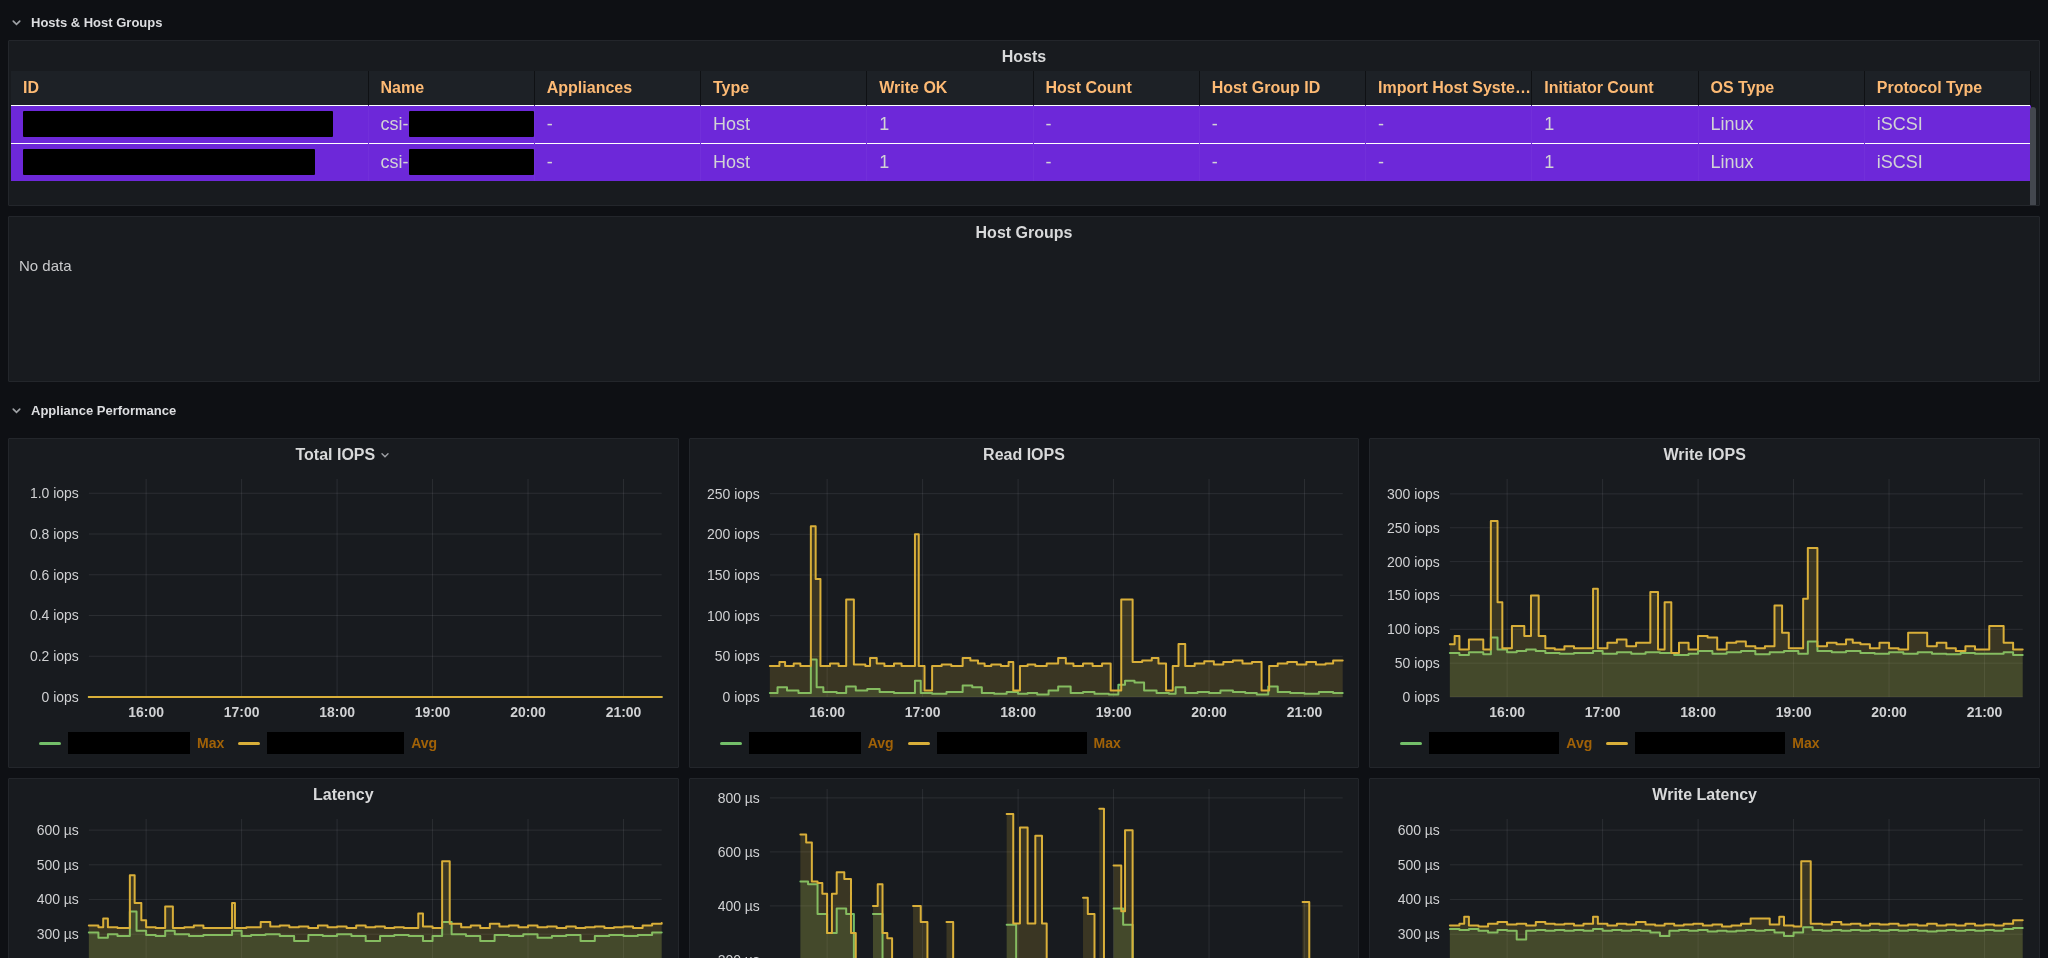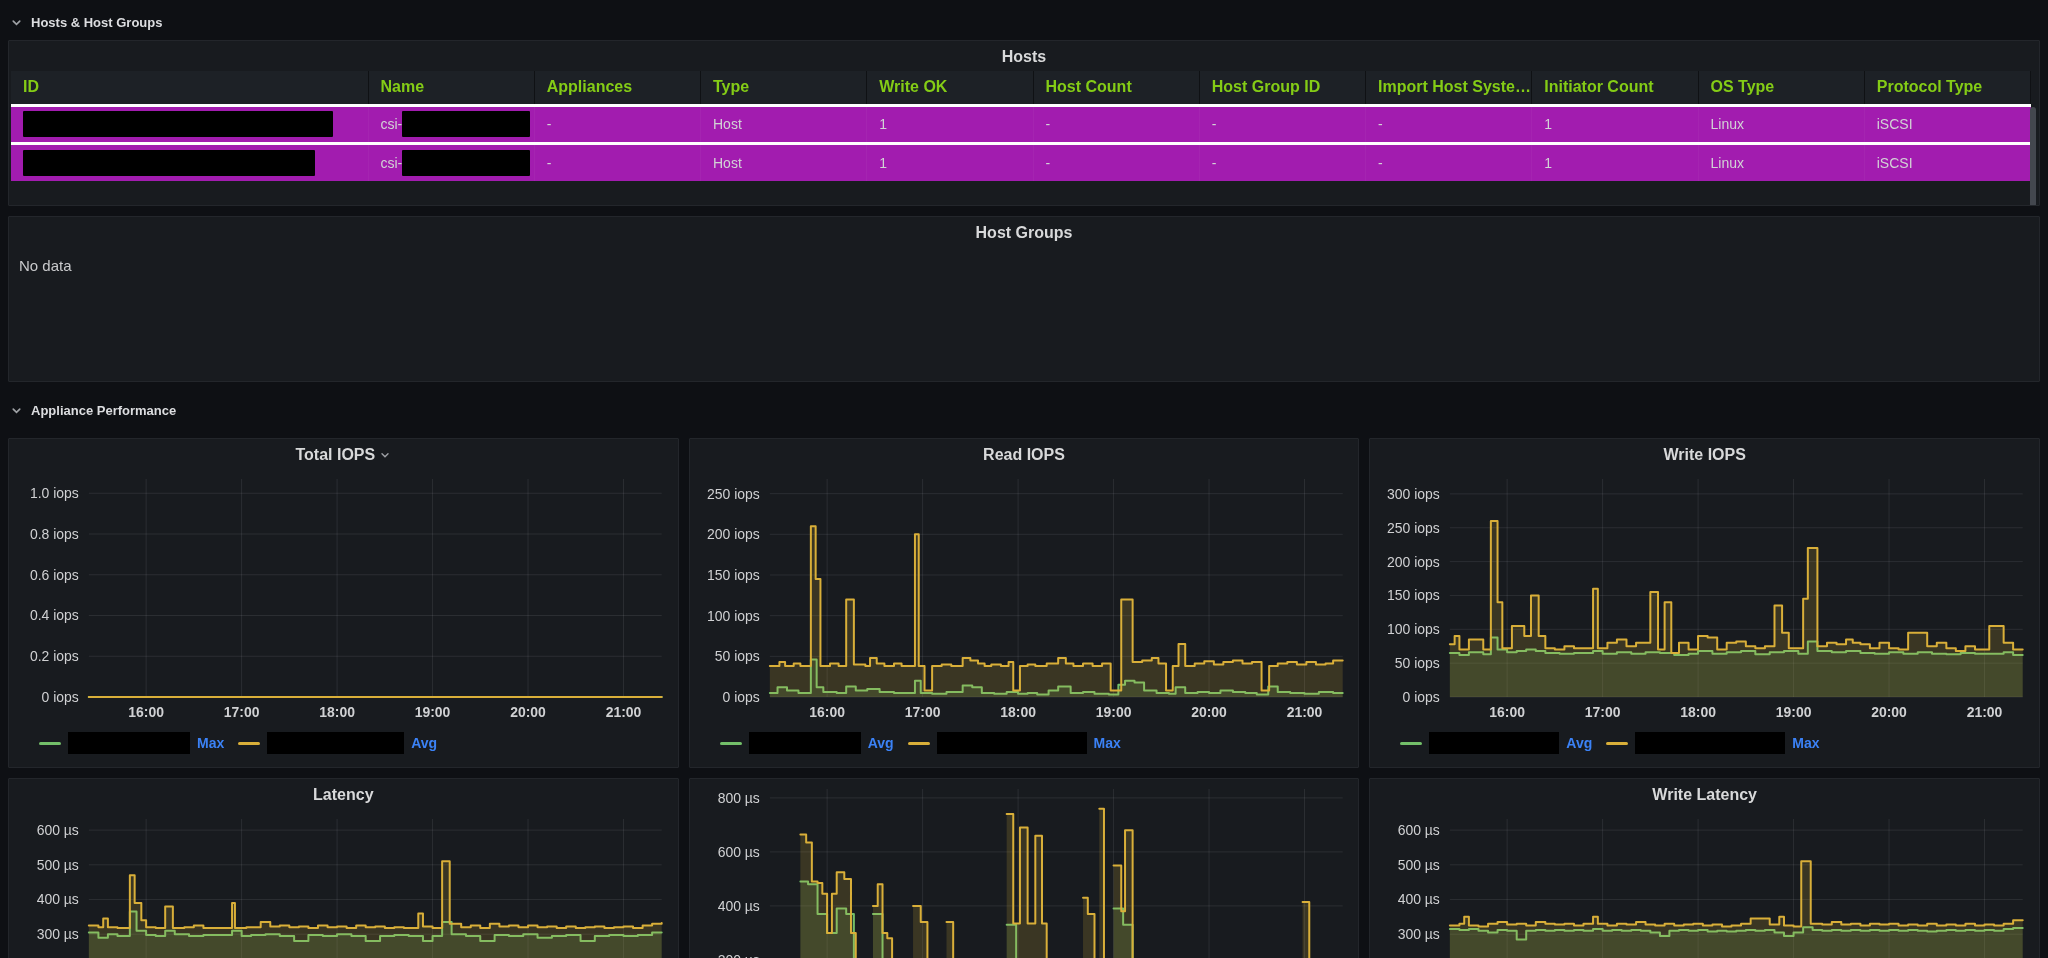--- a/index.html
+++ b/index.html
@@ -13,25 +13,25 @@
   .section-header .sec-title { font-size:13px; font-weight:bold; color:#dcdde0; }
 
   
   .panel { background:#181b1f; border:1px solid #23262b; border-radius:1px; position:relative; }
   .panel-title { text-align:center; font-size:16px; font-weight:bold; color:#d8d9da; padding-top:7px; height:30px; cursor:pointer; }
   .panel-title .t-chev { display:inline-block; vertical-align:middle; margin-left:4px; color:#9fa2a6; }
 
   
   .hosts-panel { height:166px; overflow:hidden; }
   table.hosts { width:calc(100% - 10px); margin:0 2px; border-collapse:collapse; table-layout:fixed; }
-  table.hosts th { background:#1d2126; color:#84cc16; font-size:16px; font-weight:bold; text-align:left;
+  table.hosts th { background:#1d2126; color:#fdba74; font-size:16px; font-weight:bold; text-align:left;
     height:34px; padding:0 0 0 12px; border-right:1px solid rgba(0,0,0,.35); cursor:pointer; white-space:nowrap;
     overflow:hidden; text-overflow:ellipsis; }
-  table.hosts td { background:#a21caf; color:#d2d3d5; font-size:14px; height:38px; padding:0 0 0 12px;
-    border-right:1px solid rgba(255,255,255,.035); border-top:3px solid #ffffff; white-space:nowrap; }
+  table.hosts td { background:#6d28d9; color:#d2d3d5; font-size:18px; height:38px; padding:0 0 0 12px;
+    border-right:1px solid rgba(255,255,255,.035); border-top:1px solid #ffffff; white-space:nowrap; }
   .col-id { width:357px; }
   .redact { background:#000; height:26px; border-radius:1px; }
   .redact.id1 { width:310px; }
   .redact.id2 { width:292px; }
   .name-cell { display:flex; align-items:center; }
   .redact.namebox { width:128px; height:26px; }
   .tbl-scrollbar { position:absolute; right:3px; top:66px; width:6px; height:100px; background:#43474e; border-radius:3px; }
 
   
   .hostgroups-panel { height:166px; }
@@ -40,21 +40,21 @@
   
   .charts-grid { display:grid; grid-template-columns:repeat(3,1fr); gap:10px; margin-top:16px; }
   .charts-grid.row2 { margin-top:10px; }
   .chart-panel { height:330px; overflow:hidden; }
   .chart-panel.tall { height:340px; }
   .chart-svg { display:block; width:100%; }
   .chart-legend { display:flex; align-items:center; gap:14px; padding:7px 0 0 30px; }
   .legend-item { display:flex; align-items:center; gap:7px; cursor:pointer; }
   .l-dash { width:22px; height:3px; border-radius:2px; display:inline-block; }
   .l-redact { display:inline-block; background:#000; height:22px; }
-  .l-label { font-size:14px; font-weight:bold; color:#3b82f6; }
+  .l-label { font-size:14px; font-weight:bold; color:#a16207; }
 </style>
 </head>
 <body>
 
 <div class="page">
 
   <div class="section-header">
     <span class="chev">
       <svg width="13" height="13" viewBox="0 0 14 14">
           <path d="M3.5 5.5 L7 9 L10.5 5.5" stroke="currentColor" stroke-width="1.8" fill="none" stroke-linecap="round"></path>

